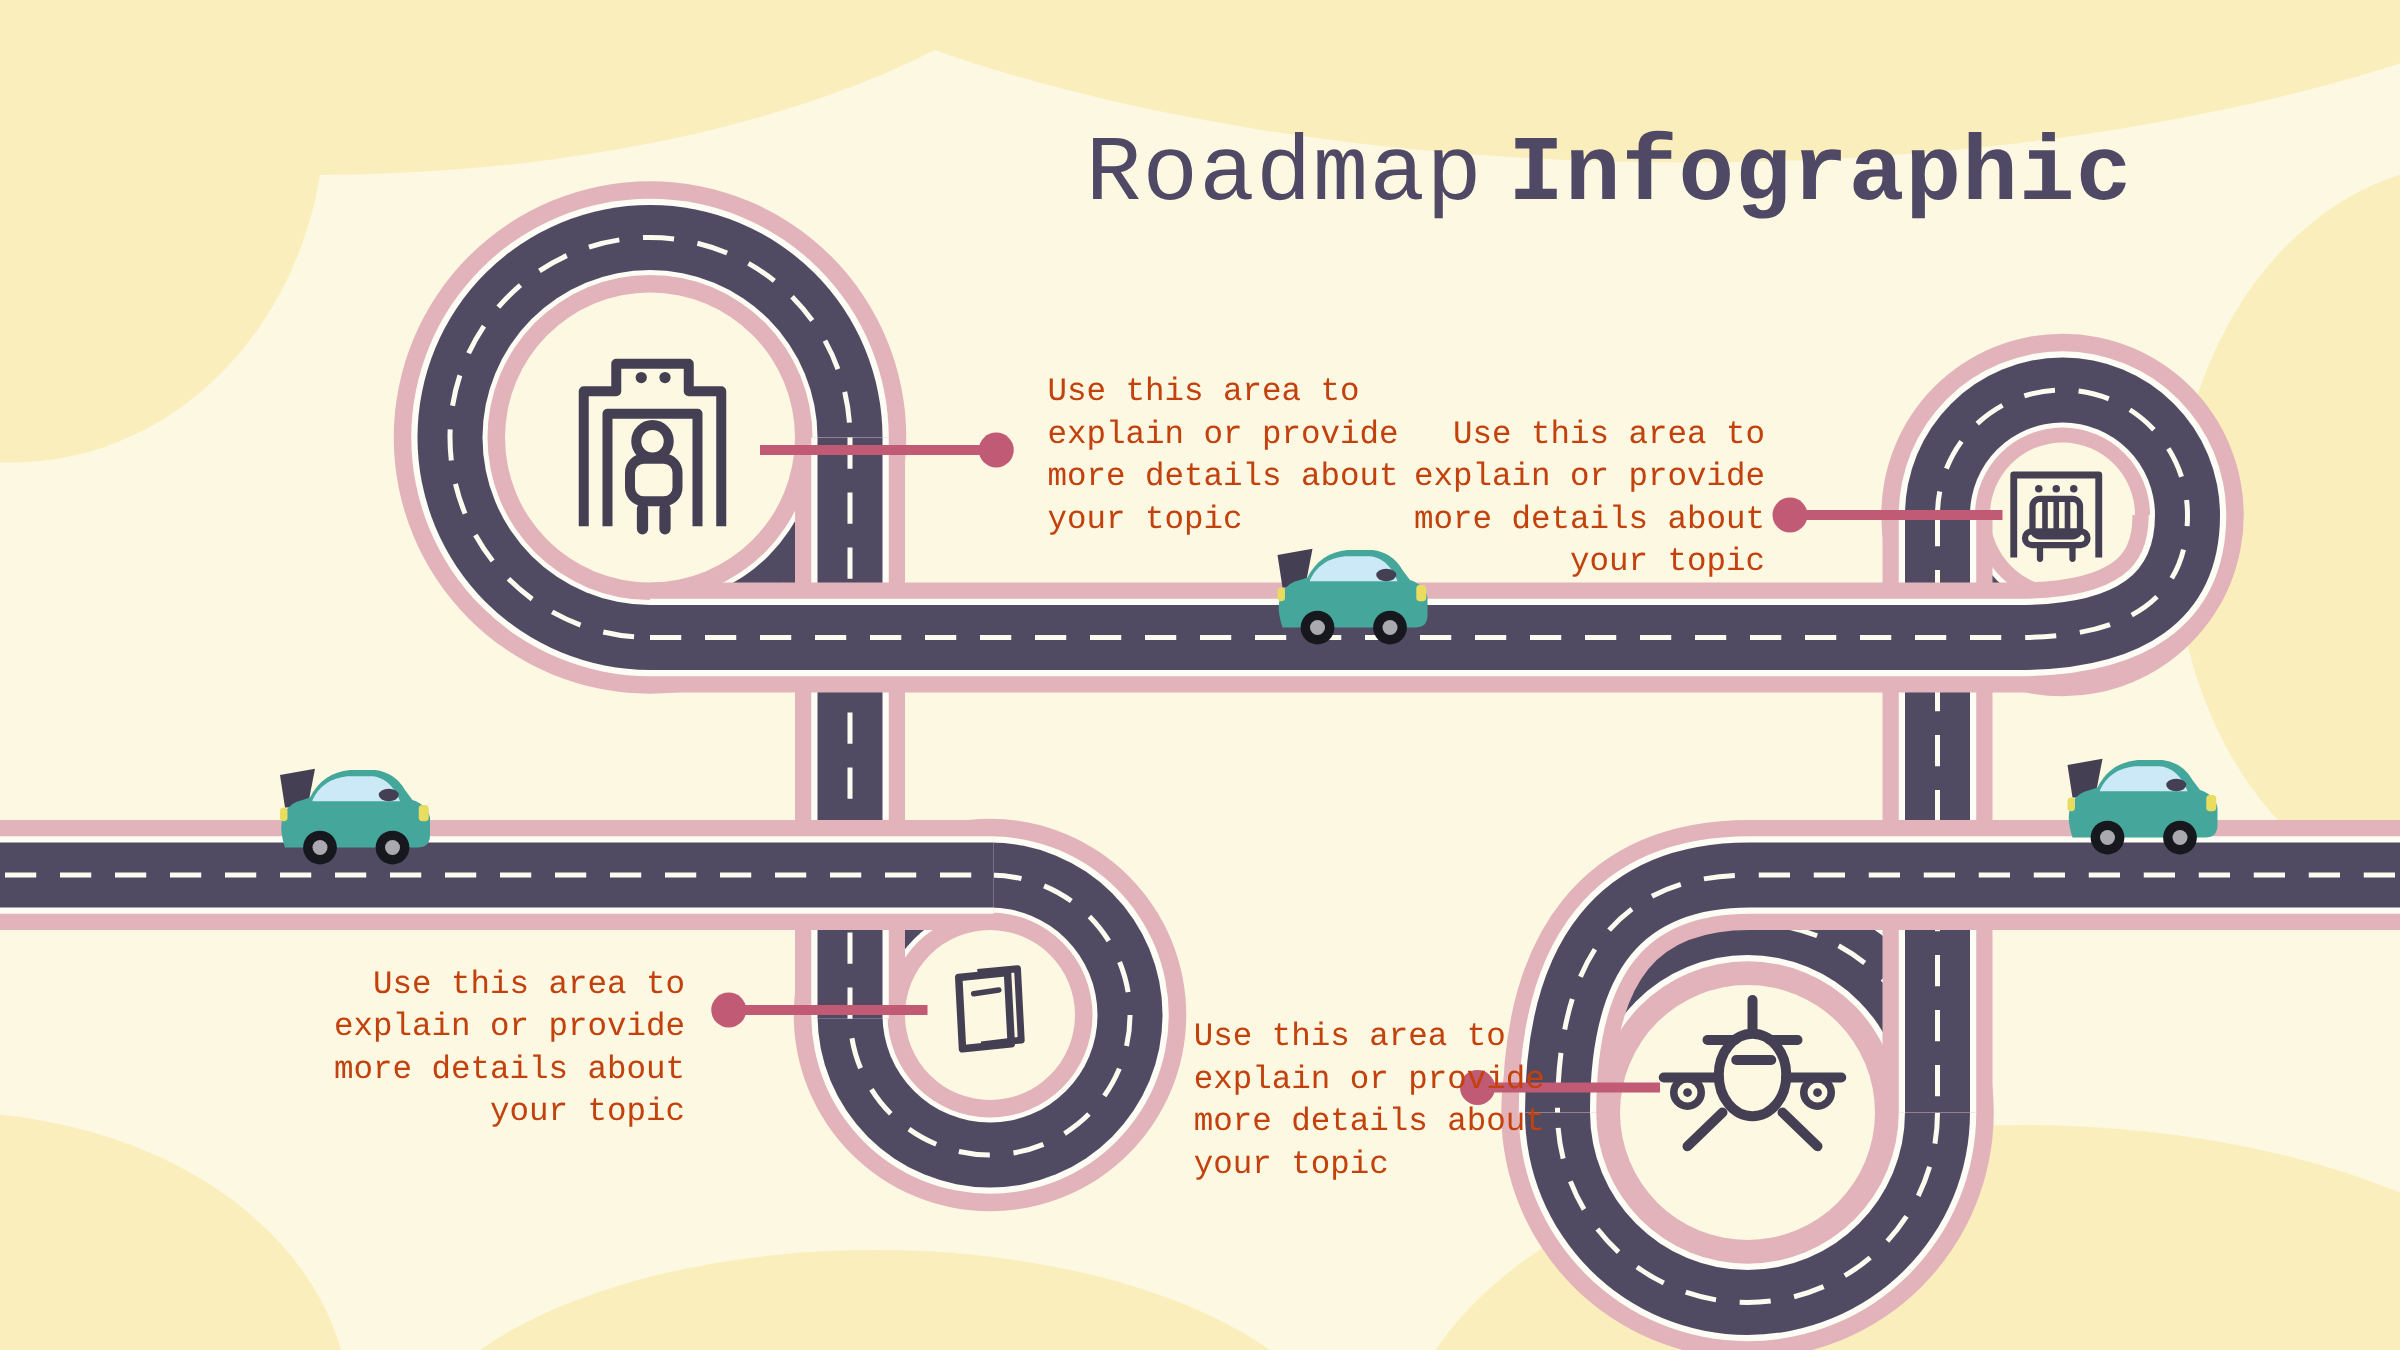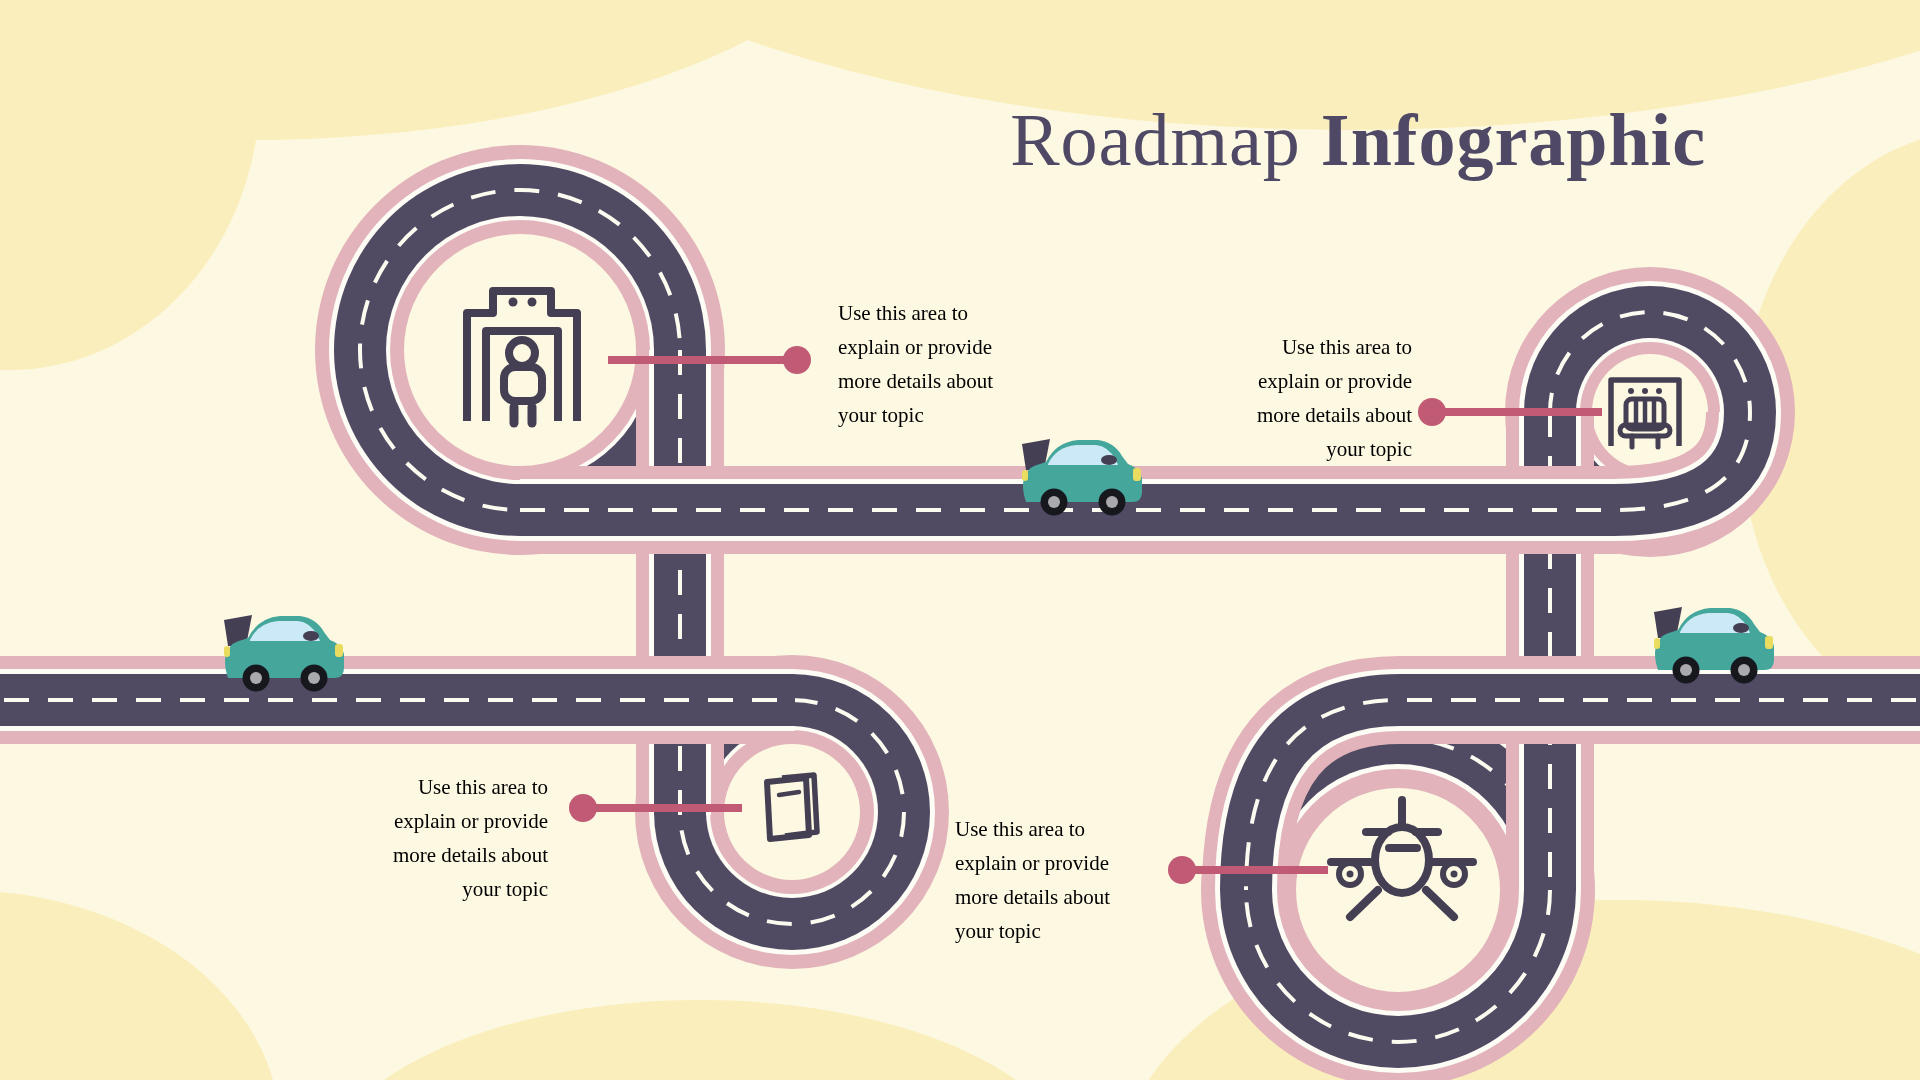--- a/index.html
+++ b/index.html
@@ -1,31 +1,31 @@
 <!DOCTYPE html>
 <html><head>
 <meta charset="utf-8">
 <style>
   html,body{margin:0;padding:0;background:#fdf8e2;overflow:hidden;}
   .stage{position:relative;width:1920px;height:1080px;background:#fdf8e2;overflow:hidden;
-         font-family:Liberation Serif, serif;}
+         font-family:Liberation Mono, monospace;}
   .blob{position:absolute;background:#faefbc;border-radius:50%;}
   #blob-top-left-band{left:-400px;top:-420px;width:1300px;height:560px;}
   #blob-top-right-band{left:450px;top:-570px;width:1800px;height:700px;}
   #blob-corner-tl{left:-240px;top:-190px;width:500px;height:560px;}
   #blob-right-mid{left:1740px;top:130px;width:480px;height:600px;}
   #blob-bottom-right{left:1120px;top:900px;width:1000px;height:540px;}
   #blob-bottom-left{left:-360px;top:890px;width:640px;height:480px;}
   #blob-bottom-center{left:320px;top:1000px;width:760px;height:360px;}
   svg.art{position:absolute;left:0;top:0;}
   .title{position:absolute;top:98px;right:214px;font-size:74px;color:#4f4965;
          letter-spacing:1px;white-space:nowrap;}
   .title .w1{font-weight:400;}
   .title .w2{font-weight:700;margin-left:20px;}
-  .callout{position:absolute;font-size:21px;line-height:34px;color:#000000;
+  .callout{position:absolute;font-size:26px;line-height:34px;color:#c2410c;
            white-space:pre-line;}
   #callout-1{left:838px;top:296px;text-align:left;}
   #callout-2{right:508px;top:330px;text-align:right;}
   #callout-3{right:1372px;top:770px;text-align:right;}
   #callout-4{left:955px;top:812px;text-align:left;}
 
   
   .rp{fill:none;stroke:#e2b3ba;stroke-width:88;}
   .rw{fill:none;stroke:#fdfcf5;stroke-width:62;}
   .rd{fill:none;stroke:#504a63;stroke-width:52;}

